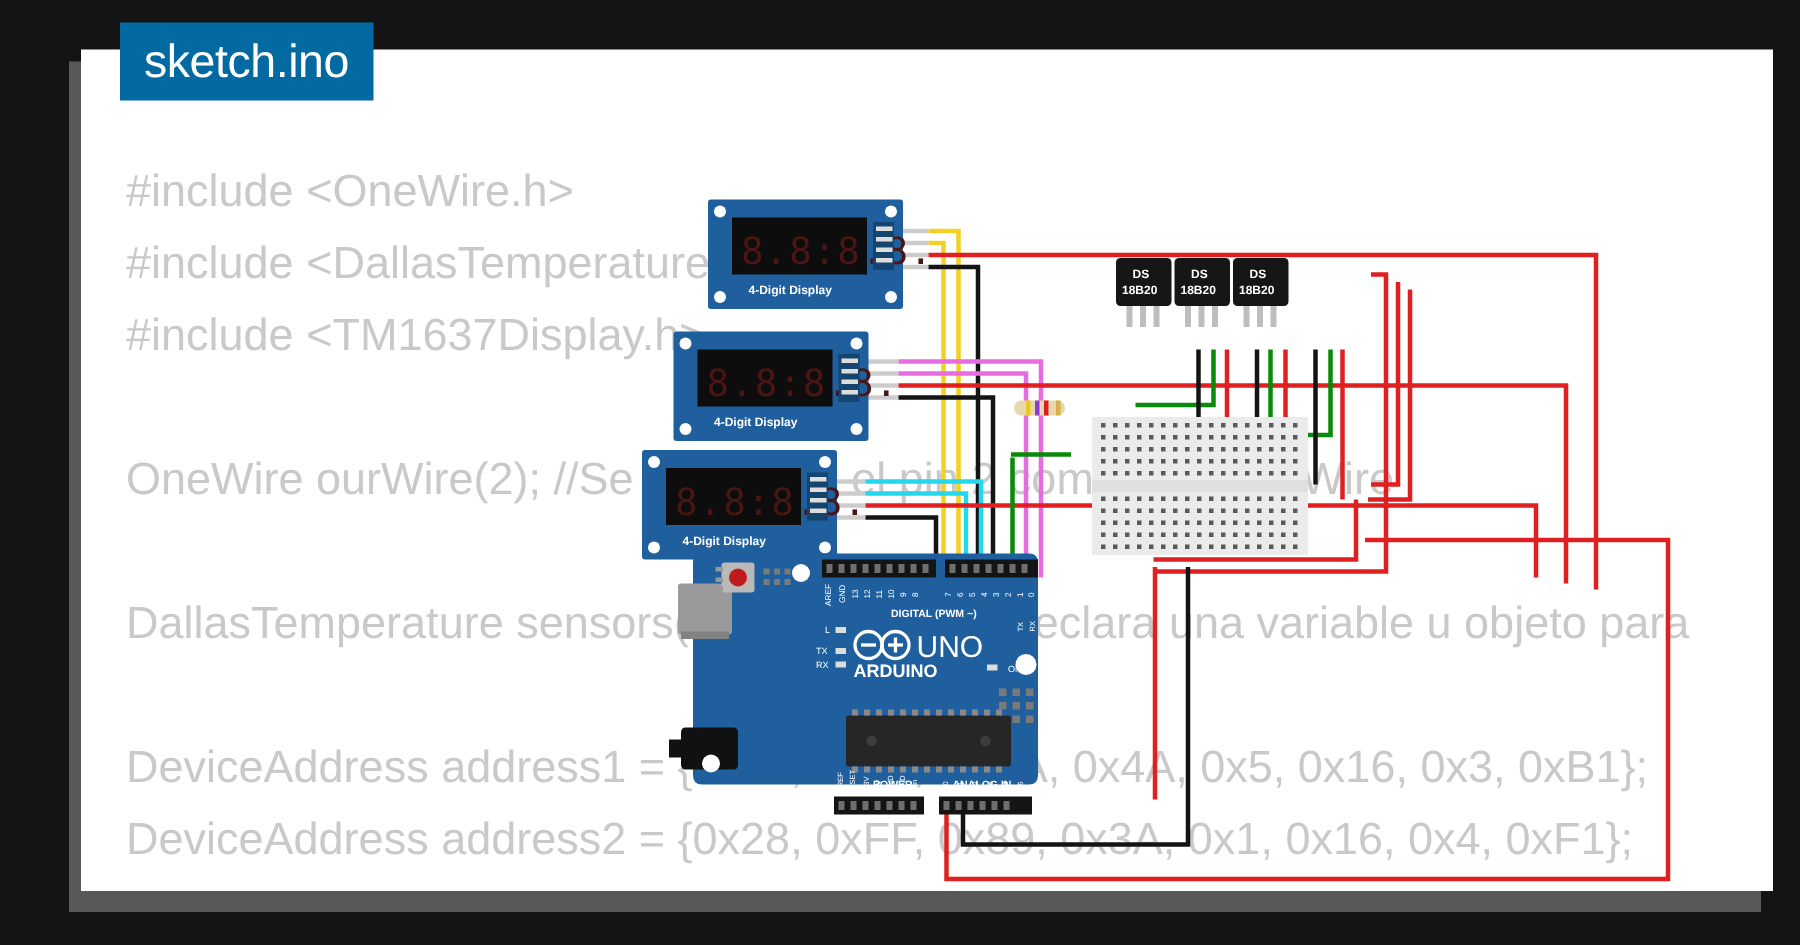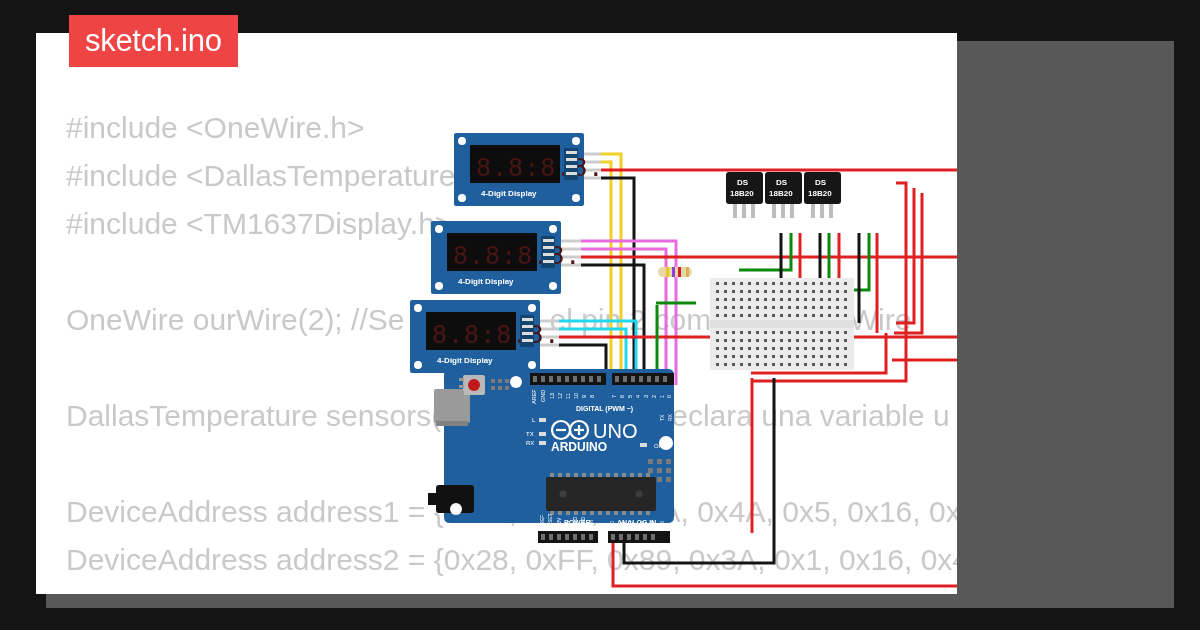--- a/index.html
+++ b/index.html
@@ -12,29 +12,29 @@
   #root { position: relative; width: 1200px; height: 630px; background: #141414; }
 
   
   .card-shadow {
     position: absolute; left: 46px; top: 41px;
     width: 1128px; height: 567px;
     background: #585858;
   }
   
   .card {
-    position: absolute; left: 36px; top: 33px;
-    width: 921px; height: 561px;
+    position: absolute; left: 54px; top: 33px;
+    width: 1128px; height: 561px;
     background: #ffffff; overflow: hidden;
   }
 
   
   .file-chip {
-    position: absolute; left: 69px; top: 15px;
-    background: #ef4444; color: #ffffff;
+    position: absolute; left: 80px; top: 15px;
+    background: #0369a1; color: #ffffff;
     font-size: 31px; line-height: 52px;
     padding: 0 16px; height: 52px;
     letter-spacing: -0.3px;
     white-space: nowrap;
     z-index: 40;
   }
 
   
   .code-layer {
     position: absolute; left: 0; top: 0; width: 1128px; height: 561px;

